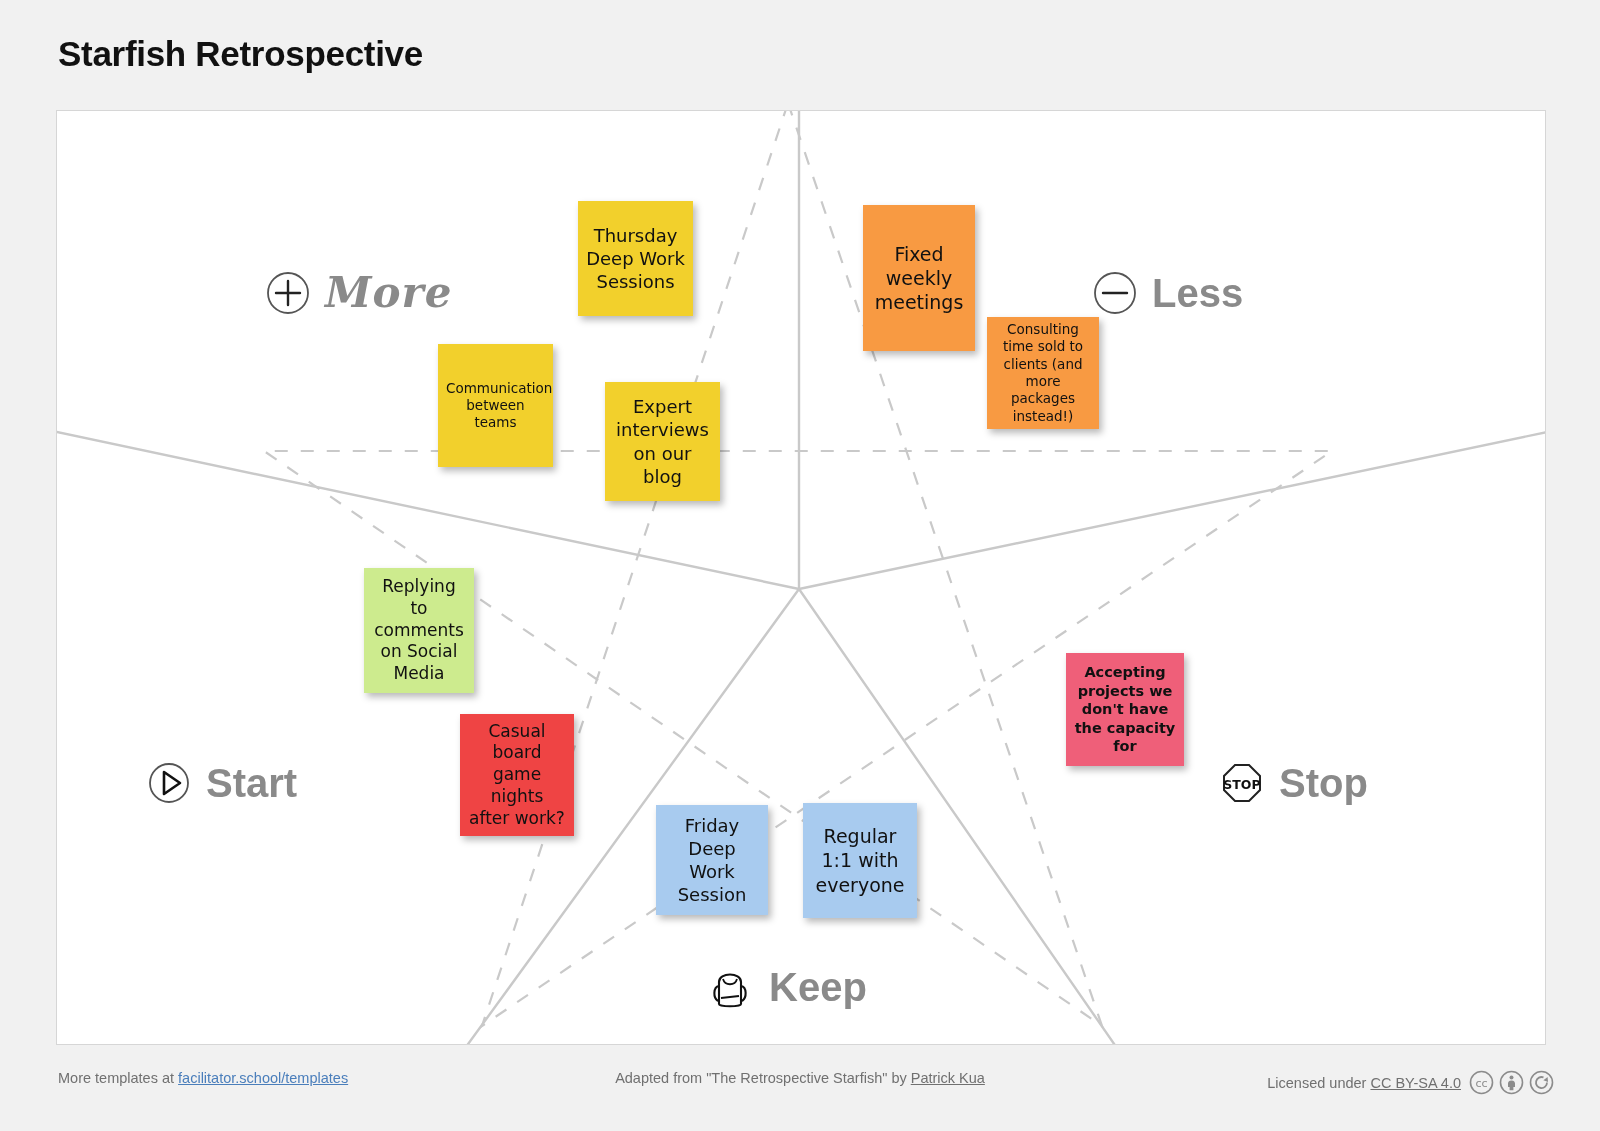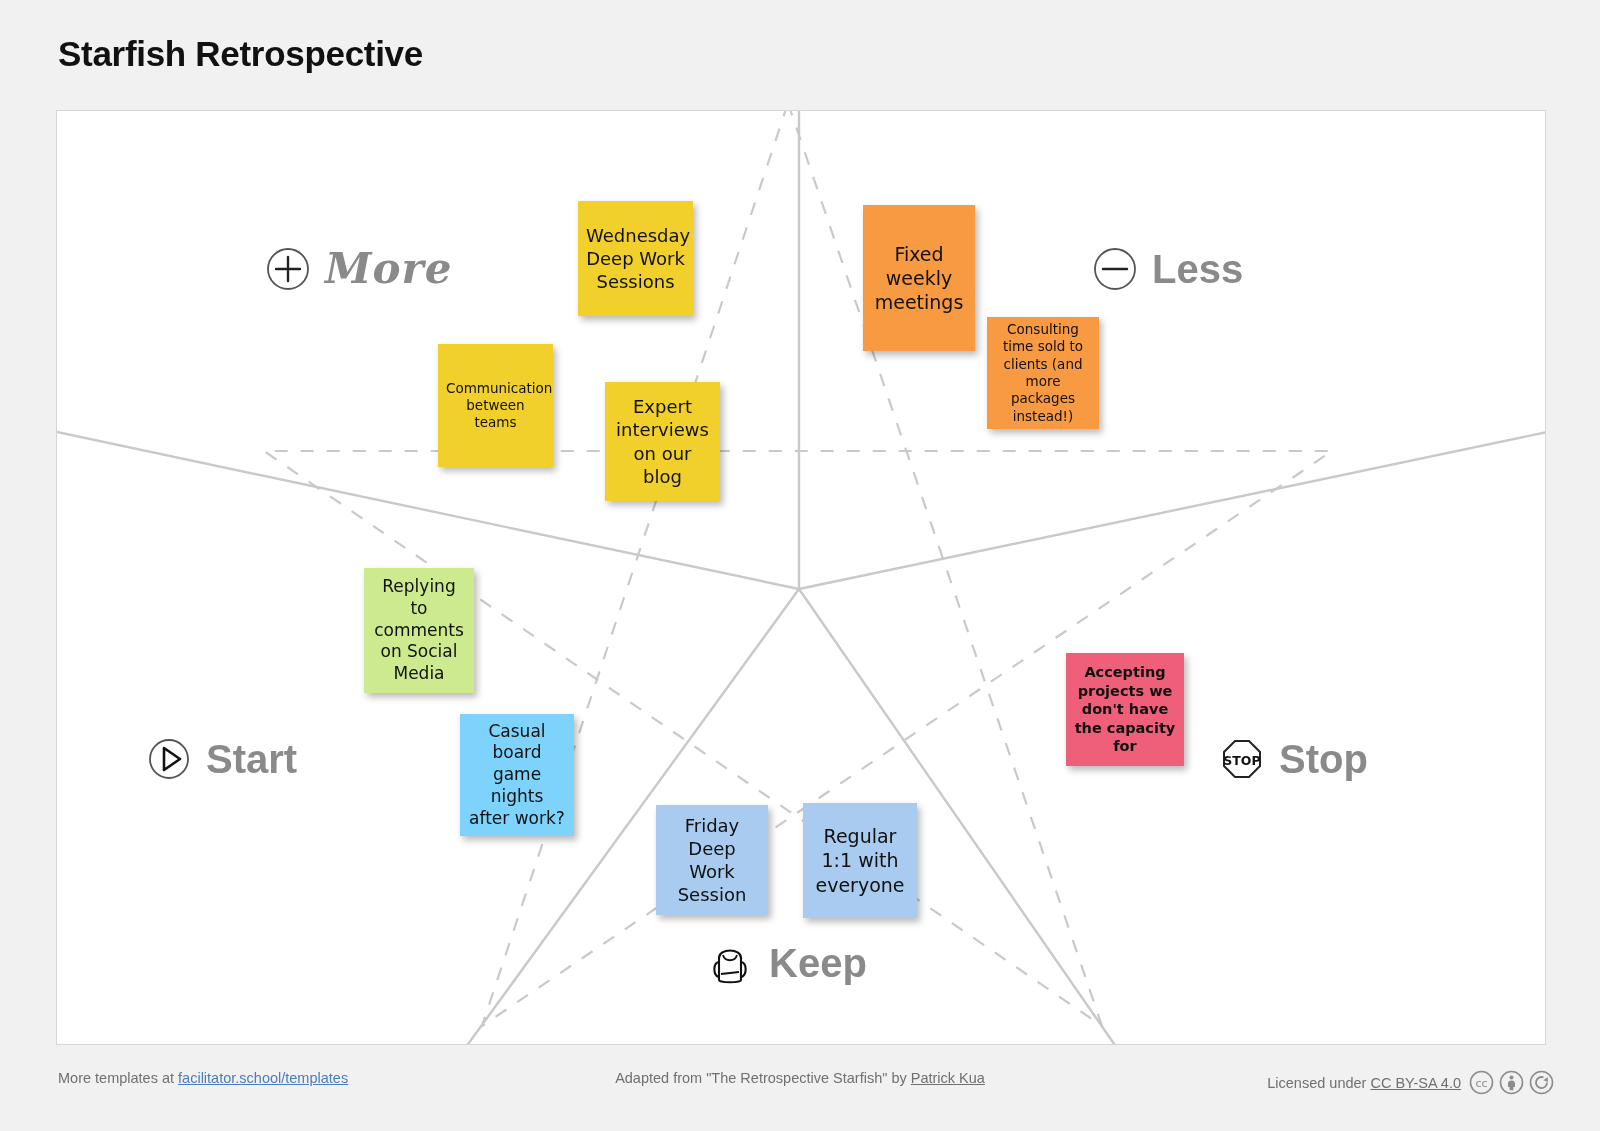--- a/index.html
+++ b/index.html
@@ -33,20 +33,21 @@
   #star-svg { position: absolute; left: 0; top: 0; width: 1490px; height: 935px; }
 
   
   .q-label {
     position: absolute;
     display: flex;
     align-items: center;
     gap: 14px;
     color: #8a8a8a;
     user-select: none;
+    margin-top: 24px;
   }
   .q-label .q-text {
     font-size: 40px;
     font-weight: bold;
     color: #8a8a8a;
     line-height: 1;
   }
   .q-label.more .q-text {
     font-family: "DejaVu Serif", serif;
     font-style: italic;
@@ -157,38 +158,38 @@
         <path d="M14 24 C8 25, 8 36, 13 39" fill="none" stroke="#111" stroke-width="2.1"></path>
         <path d="M36 24 C42 25, 42 36, 37 39" fill="none" stroke="#111" stroke-width="2.1"></path>
         <path d="M18 17 C20 24, 30 24, 32 17" fill="none" stroke="#111" stroke-width="1.8"></path>
         <path d="M16 36 L34 34" fill="none" stroke="#111" stroke-width="1.8"></path>
       </svg>
       <span class="q-text">Keep</span>
     </div>
 
     <div id="notes-layer">
         <div class="note" style="left: 521px; top: 90px; width: 115px; height: 115px; background: rgb(242, 208, 44); font-size: 18px;">
-          <span class="note-text">Wednesday Deep Work Sessions</span>
+          <span class="note-text">Thursday Deep Work Sessions</span>
         </div>
         <div class="note" style="left: 381px; top: 233px; width: 115px; height: 123px; background: rgb(242, 208, 44); font-size: 13.5px;">
           <span class="note-text">Communication between teams</span>
         </div>
         <div class="note" style="left: 548px; top: 257px; width: 115px; height: 119px; background: rgb(242, 208, 44); font-size: 18px; margin-top: 14px;">
           <span class="note-text">Expert interviews on our blog</span>
         </div>
         <div class="note" style="left: 806px; top: 94px; width: 112px; height: 146px; background: rgb(248, 154, 66); font-size: 19px;">
           <span class="note-text">Fixed weekly meetings</span>
         </div>
         <div class="note" style="left: 930px; top: 206px; width: 112px; height: 112px; background: rgb(248, 154, 66); font-size: 13.5px;">
           <span class="note-text">Consulting time sold to clients (and more packages instead!)</span>
         </div>
         <div class="note" style="left: 307px; top: 457px; width: 110px; height: 125px; background: rgb(205, 235, 142); font-size: 17px;">
           <span class="note-text">Replying to comments on Social Media</span>
         </div>
-        <div class="note" style="left: 403px; top: 603px; width: 114px; height: 122px; background: #7dd3fc; font-size: 17px;">
+        <div class="note" style="left: 403px; top: 603px; width: 114px; height: 122px; background: #ef4444; font-size: 17px;">
           <span class="note-text">Casual board game nights after work?</span>
         </div>
         <div class="note" style="left: 599px; top: 673px; width: 112px; height: 110px; background: rgb(168, 203, 239); font-size: 18px; margin-top: 21px;">
           <span class="note-text">Friday Deep Work Session</span>
         </div>
         <div class="note" style="left: 746px; top: 692px; width: 114px; height: 115px; background: rgb(168, 203, 239); font-size: 19px;">
           <span class="note-text">Regular 1:1 with everyone</span>
         </div>
         <div class="note" style="left: 1009px; top: 542px; width: 118px; height: 113px; background: rgb(239, 95, 121); font-size: 14.5px; font-weight: bold;">
           <span class="note-text">Accepting projects we don't have the capacity for</span>

